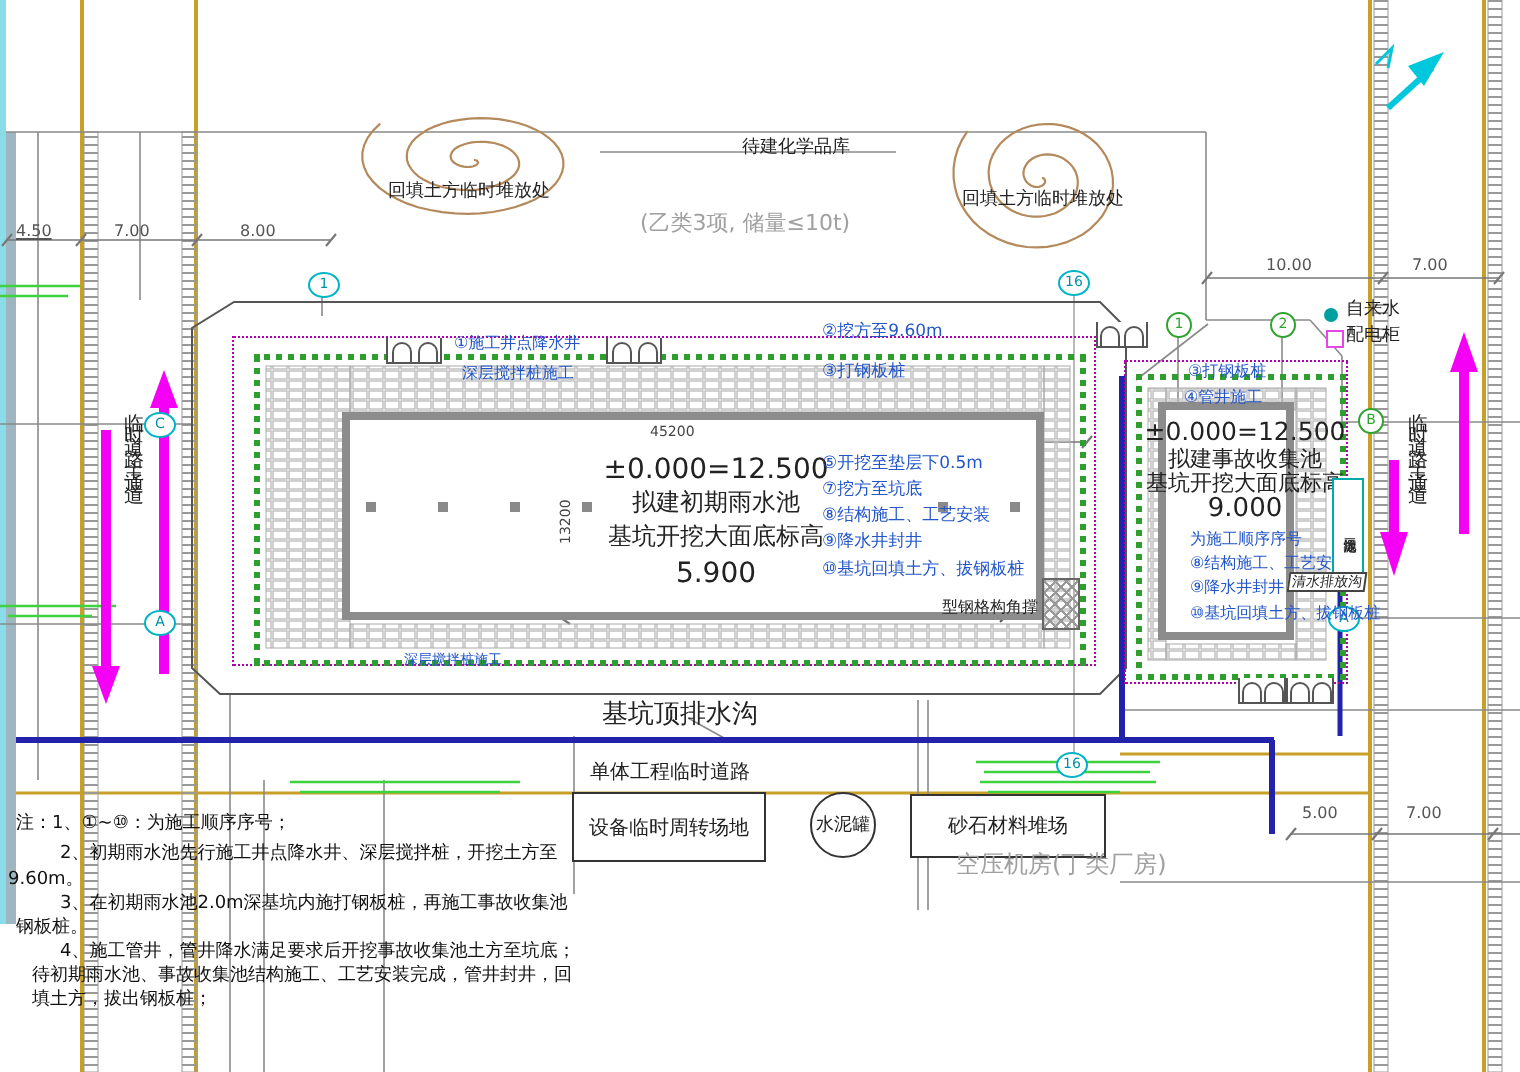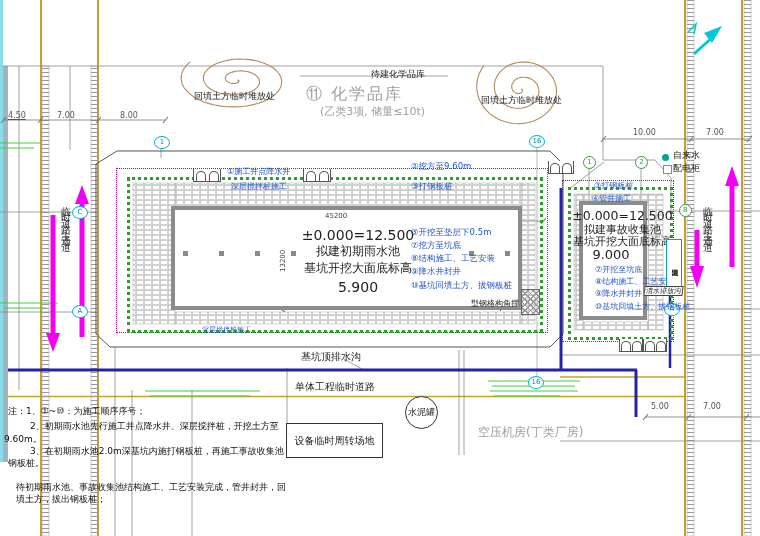--- a/index.html
+++ b/index.html
@@ -210,21 +210,20 @@
   <div class="bubg" style="left:583px;top:156px;">1</div>
   <div class="bubg" style="left:635px;top:156px;">2</div>
   <div class="bubg" style="left:679px;top:204px;">B</div>
 
   <div style="position:absolute;left:662px;top:154px;width:7px;height:7px;border-radius:50%;background:#00A0A0;"></div>
   <div class="t" style="left:673px;top:150px;font-size:9px;">自来水</div>
   <div style="position:absolute;left:663px;top:165px;width:7px;height:7px;border:1.5px solid #E648E6;background:#fff;"></div>
   <div class="t" style="left:673px;top:163px;font-size:9px;">配电柜</div>
 
   <div class="t" style="left:371px;top:69px;font-size:9px;text-align:right;">待建化学品库</div>
-  <div class="t gray" style="left:306px;top:85px;font-size:16px;letter-spacing:2px;">⑪ 化学品库</div>
   <div class="t gray" style="left:298px;top:106px;font-size:11px;margin-left:22px;">(乙类3项, 储量≤10t)</div>
   <div class="t" style="left:194px;top:91px;font-size:9px;">回填土方临时堆放处</div>
   <div class="t" style="left:481px;top:95px;font-size:9px;">回填土方临时堆放处</div>
 
   <div class="t dim" style="left:8px;top:111px;text-decoration:underline;">4.50</div>
   <div class="t dim" style="left:57px;top:111px;">7.00</div>
   <div class="t dim" style="left:120px;top:111px;">8.00</div>
   <div class="t dim" style="left:633px;top:128px;">10.00</div>
   <div class="t dim" style="left:706px;top:128px;">7.00</div>
   <div class="t dim" style="left:651px;top:402px;">5.00</div>
@@ -246,44 +245,46 @@
 
   <div class="t blue" style="left:411px;top:228px;font-size:8.5px;">⑤开挖至垫层下0.5m</div>
   <div class="t blue" style="left:411px;top:241px;font-size:8.5px;">⑦挖方至坑底</div>
   <div class="t blue" style="left:411px;top:254px;font-size:8.5px;">⑧结构施工、工艺安装</div>
   <div class="t blue" style="left:411px;top:267px;font-size:8.5px;">⑨降水井封井</div>
   <div class="t blue" style="left:411px;top:281px;font-size:8.5px;">⑩基坑回填土方、拔钢板桩</div>
 
   <div class="t ctr" style="left:560px;top:209px;width:125px;font-size:12.5px;">±0.000=12.500</div>
   <div class="t ctr" style="left:560px;top:224px;width:125px;font-size:11px;">拟建事故收集池</div>
   <div class="t ctr" style="left:560px;top:236px;width:125px;font-size:11px;">基坑开挖大面底标高</div>
-  <div class="t ctr" style="left:560px;top:248px;width:102px;font-size:13px;">9.000</div>
+  <div class="t ctr" style="left:560px;top:248px;width:125px;font-size:13px;">9.000</div>
   <div class="t blue" style="left:594px;top:181px;font-size:8px;">③打钢板桩</div>
   <div class="t blue" style="left:592px;top:194px;font-size:8px;">④管井施工</div>
-  <div class="t blue" style="left:595px;top:265px;font-size:8px;">⑦开挖至坑底</div>
+  <div class="t blue" style="left:595px;top:265px;font-size:8px;">为施工顺序序号</div>
   <div class="t blue" style="left:595px;top:277px;font-size:8px;">⑧结构施工、工艺安装</div>
   <div class="t blue" style="left:595px;top:289px;font-size:8px;">⑨降水井封井</div>
   <div class="t blue" style="left:595px;top:302px;font-size:8px;">⑩基坑回填土方、拔钢板桩</div>
 
   <div class="t vtext" style="left:666px;top:239px;width:14px;height:48px;border:1px solid #00AAAA;background:#fff;
               font-size:6.5px;line-height:13px;text-align:center;">三级沉淀池</div>
   <div class="t" style="left:644px;top:286px;font-size:7px;border:1px solid #444;background:#fff;padding:0 1px;
               transform:skewX(-8deg);">清水排放沟</div>
 
   <div class="t vtext" style="left:60px;top:198px;font-size:10px;letter-spacing:6px;">临时道路主通道</div>
   <div class="t vtext" style="left:702px;top:198px;font-size:10px;letter-spacing:6px;">临时道路主通道</div>
   <div class="t" style="left:295px;top:381px;font-size:10px;">单体工程临时道路</div>
-  <div class="t" style="left:301px;top:351px;font-size:10px;">基坑顶排水沟</div>
-
-  <div class="boxfac" style="left:286px;top:396px;width:95px;height:33px;margin-top:27px;">设备临时周转场地</div>
+  <div class="t" style="left:301px;top:351px;font-size:13px;">基坑顶排水沟</div>
+
+  <div class="boxfac" style="left:286px;top:396px;width:95px;height:33px;">设备临时周转场地</div>
   <div class="boxfac" style="left:405px;top:396px;width:31px;height:31px;border-radius:50%;font-size:9px;">水泥罐</div>
+  <div class="boxfac" style="left:455px;top:397px;width:96px;height:30px;">砂石材料堆场</div>
   <div class="t gray" style="left:478px;top:426px;font-size:12px;">空压机房(丁类厂房)</div>
 
 
   <div class="note" style="left:8px;top:405px;">注：1、①~⑩：为施工顺序序号；</div>
   <div class="note" style="left:30px;top:420px;">2、初期雨水池先行施工井点降水井、深层搅拌桩，开挖土方至</div>
   <div class="note" style="left:4px;top:433px;">9.60m。</div>
   <div class="note" style="left:30px;top:445px;">3、在初期雨水池2.0m深基坑内施打钢板桩，再施工事故收集池</div>
   <div class="note" style="left:8px;top:457px;">钢板桩。</div>
+  <div class="note" style="left:30px;top:469px;">4、施工管井，管井降水满足要求后开挖事故收集池土方至坑底；</div>
   <div class="note" style="left:16px;top:481px;">待初期雨水池、事故收集池结构施工、工艺安装完成，管井封井，回</div>
   <div class="note" style="left:16px;top:493px;">填土方，拔出钢板桩；</div>
 
 </div>
 
 </body></html>

